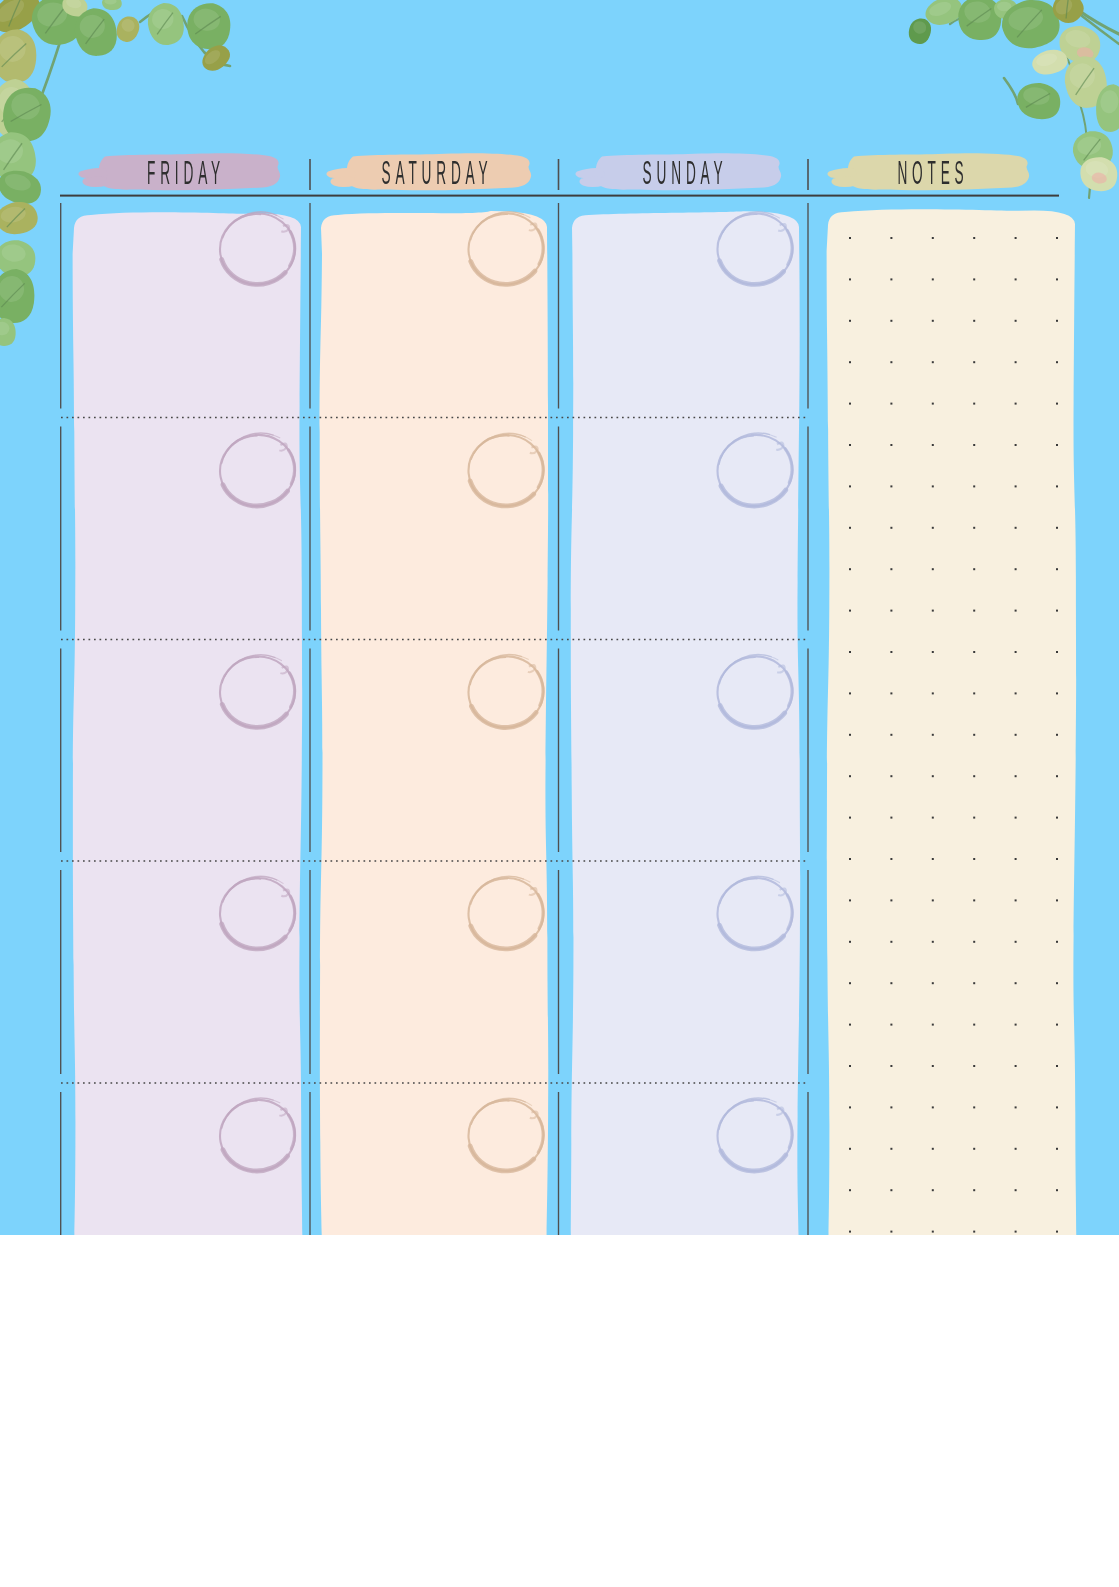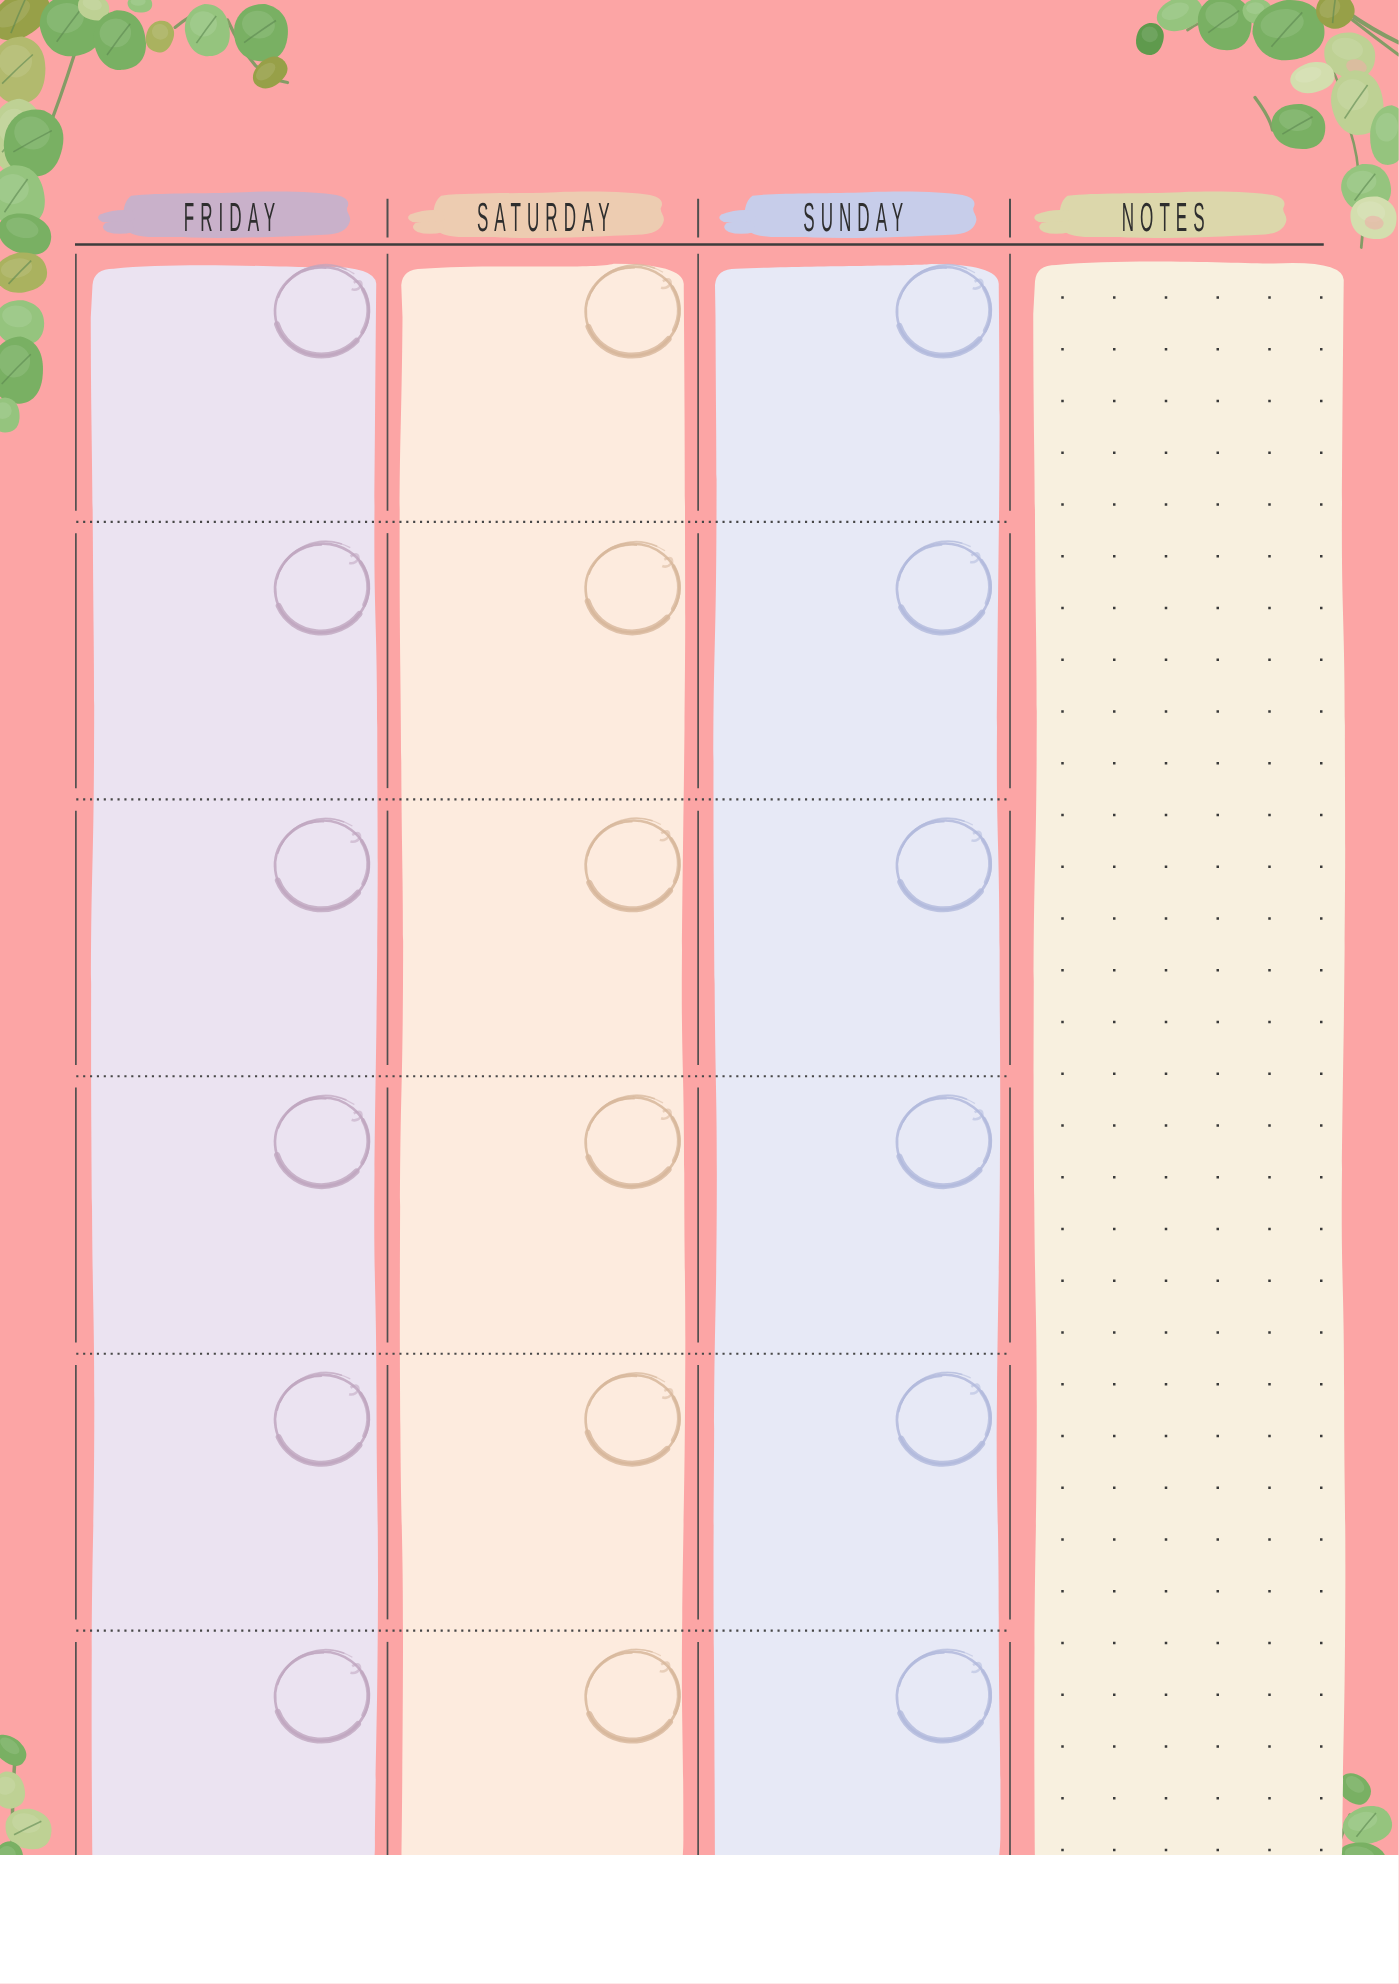--- a/index.html
+++ b/index.html
@@ -1,15 +1,15 @@
 <!DOCTYPE html>
 <html><head><meta charset="utf-8"><title>Weekly planner</title>
 <style>
 html,body{margin:0;padding:0;background:#fff;}
-#page{position:relative;width:1119px;height:1484px;background:#fca5a5;overflow:hidden;font-family:"Liberation Sans",sans-serif;}
+#page{position:relative;width:1119px;height:1235px;background:#7dd3fc;overflow:hidden;font-family:"Liberation Sans",sans-serif;}
 </style></head>
 <body>
 <div id="page">
 <svg width="1119" height="1587" viewBox="0 0 1119 1587" style="position:absolute;top:0;left:0">
 
 <g>
         <path d="M82,2 Q88,14 92,26" fill="none" stroke="#6f9a5a" stroke-width="2.4" opacity="0.85" stroke-linecap="round"></path>
         <path d="M140,22 Q152,12 163,8" fill="none" stroke="#6f9a5a" stroke-width="2.4" opacity="0.85" stroke-linecap="round"></path>
         <path d="M182,16 Q192,38 204,52 Q215,64 230,66" fill="none" stroke="#6f9a5a" stroke-width="2.6" opacity="0.85" stroke-linecap="round"></path>
         <path d="M60,42 Q48,80 36,110" fill="none" stroke="#6f9a5a" stroke-width="2.6" opacity="0.85" stroke-linecap="round"></path>

